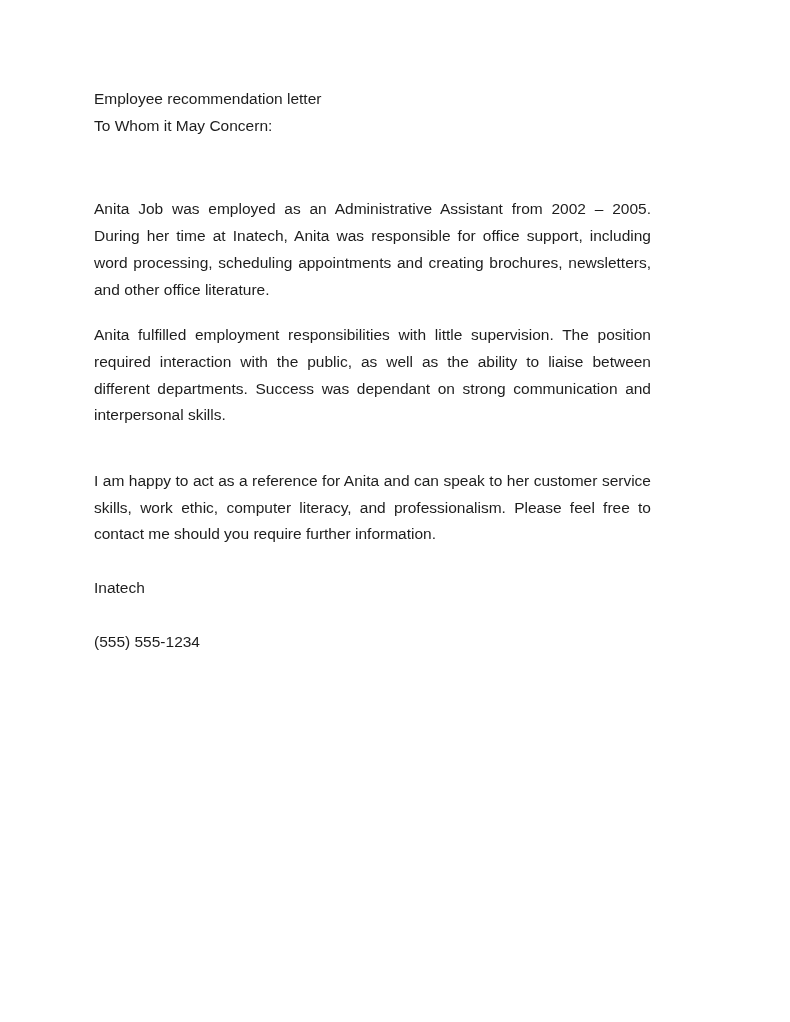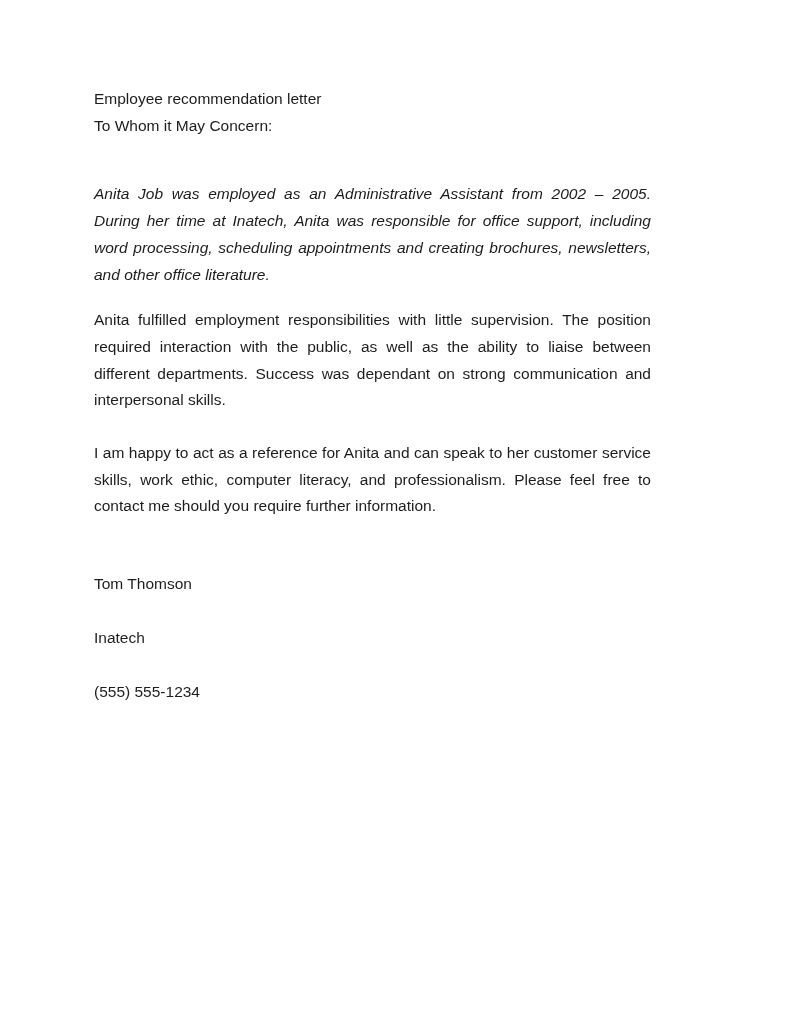--- a/index.html
+++ b/index.html
@@ -35,26 +35,25 @@
     white-space: nowrap;
   }
 
   .body-para {
     text-align: justify;
     text-align-last: left;
     margin-top: 19px;
   }
 
   .body-para.first {
-    margin-top: 42px;
-    font-style: italic;
+    margin-top: 57px;
   }
 
   .body-para.third {
-    margin-top: 26px;
+    margin-top: 39px;
   }
 
   .closing {
     margin-top: 57px;
   }
 
   .sig-name {
     margin-top: 51px;
   }
 
@@ -72,21 +71,20 @@
 
     <div class="header-line">To Whom it May Concern:</div>
 
     <p class="body-para first">Anita Job was employed as an Administrative Assistant from 2002 – 2005. During her time at Inatech, Anita was responsible for office support, including word processing, scheduling appointments and creating brochures, newsletters, and other office literature.</p>
 
     <p class="body-para">Anita fulfilled employment responsibilities with little supervision. The position required interaction with the public, as well as the ability to liaise between different departments. Success was dependant on strong communication and interpersonal skills.</p>
 
     <p class="body-para third">I am happy to act as a reference for Anita and can speak to her customer service skills, work ethic, computer literacy, and professionalism. Please feel free to contact me should you require further information.</p>
 
 
-    <div class="sig-name">Tom Thomson</div>
 
 
     <div class="sig-line">Inatech</div>
 
 
     <div class="sig-line">(555) 555-1234</div>
 
   </div>
 </div>
 

